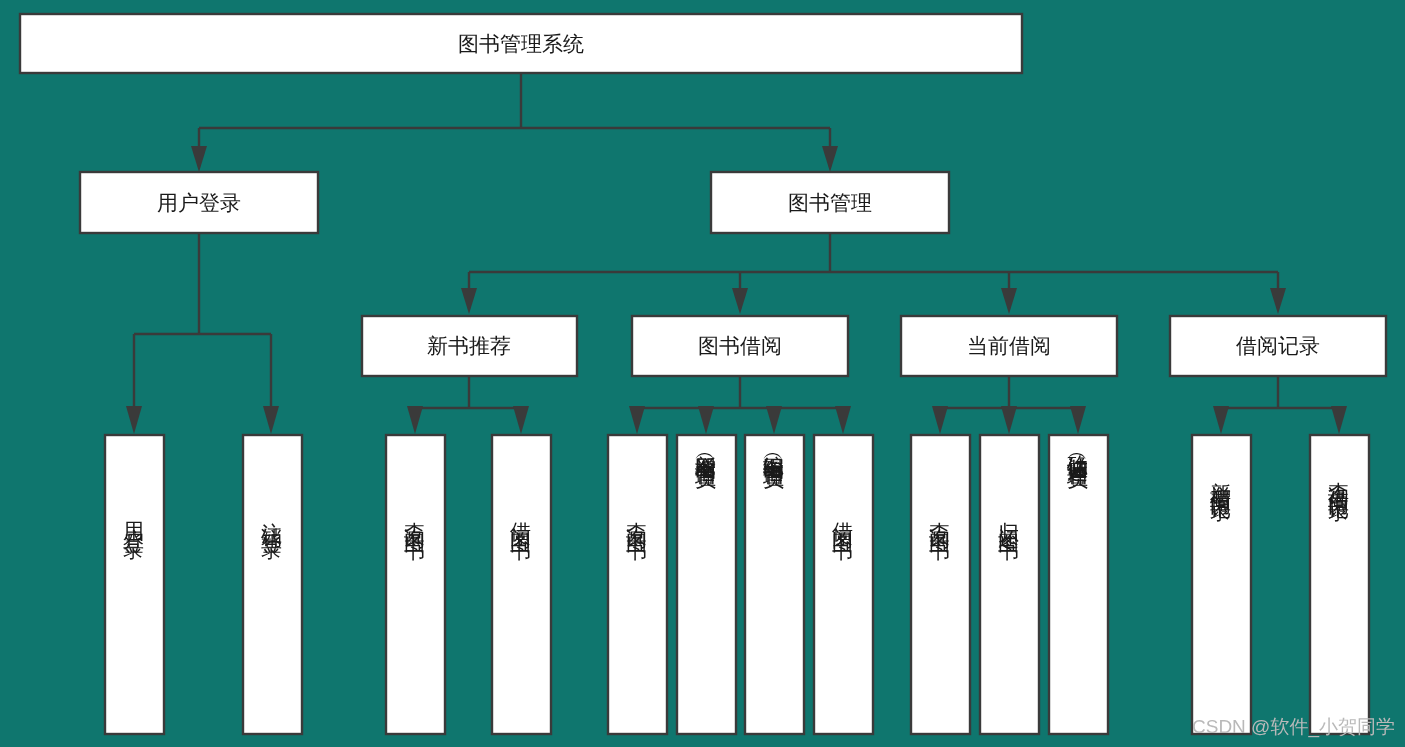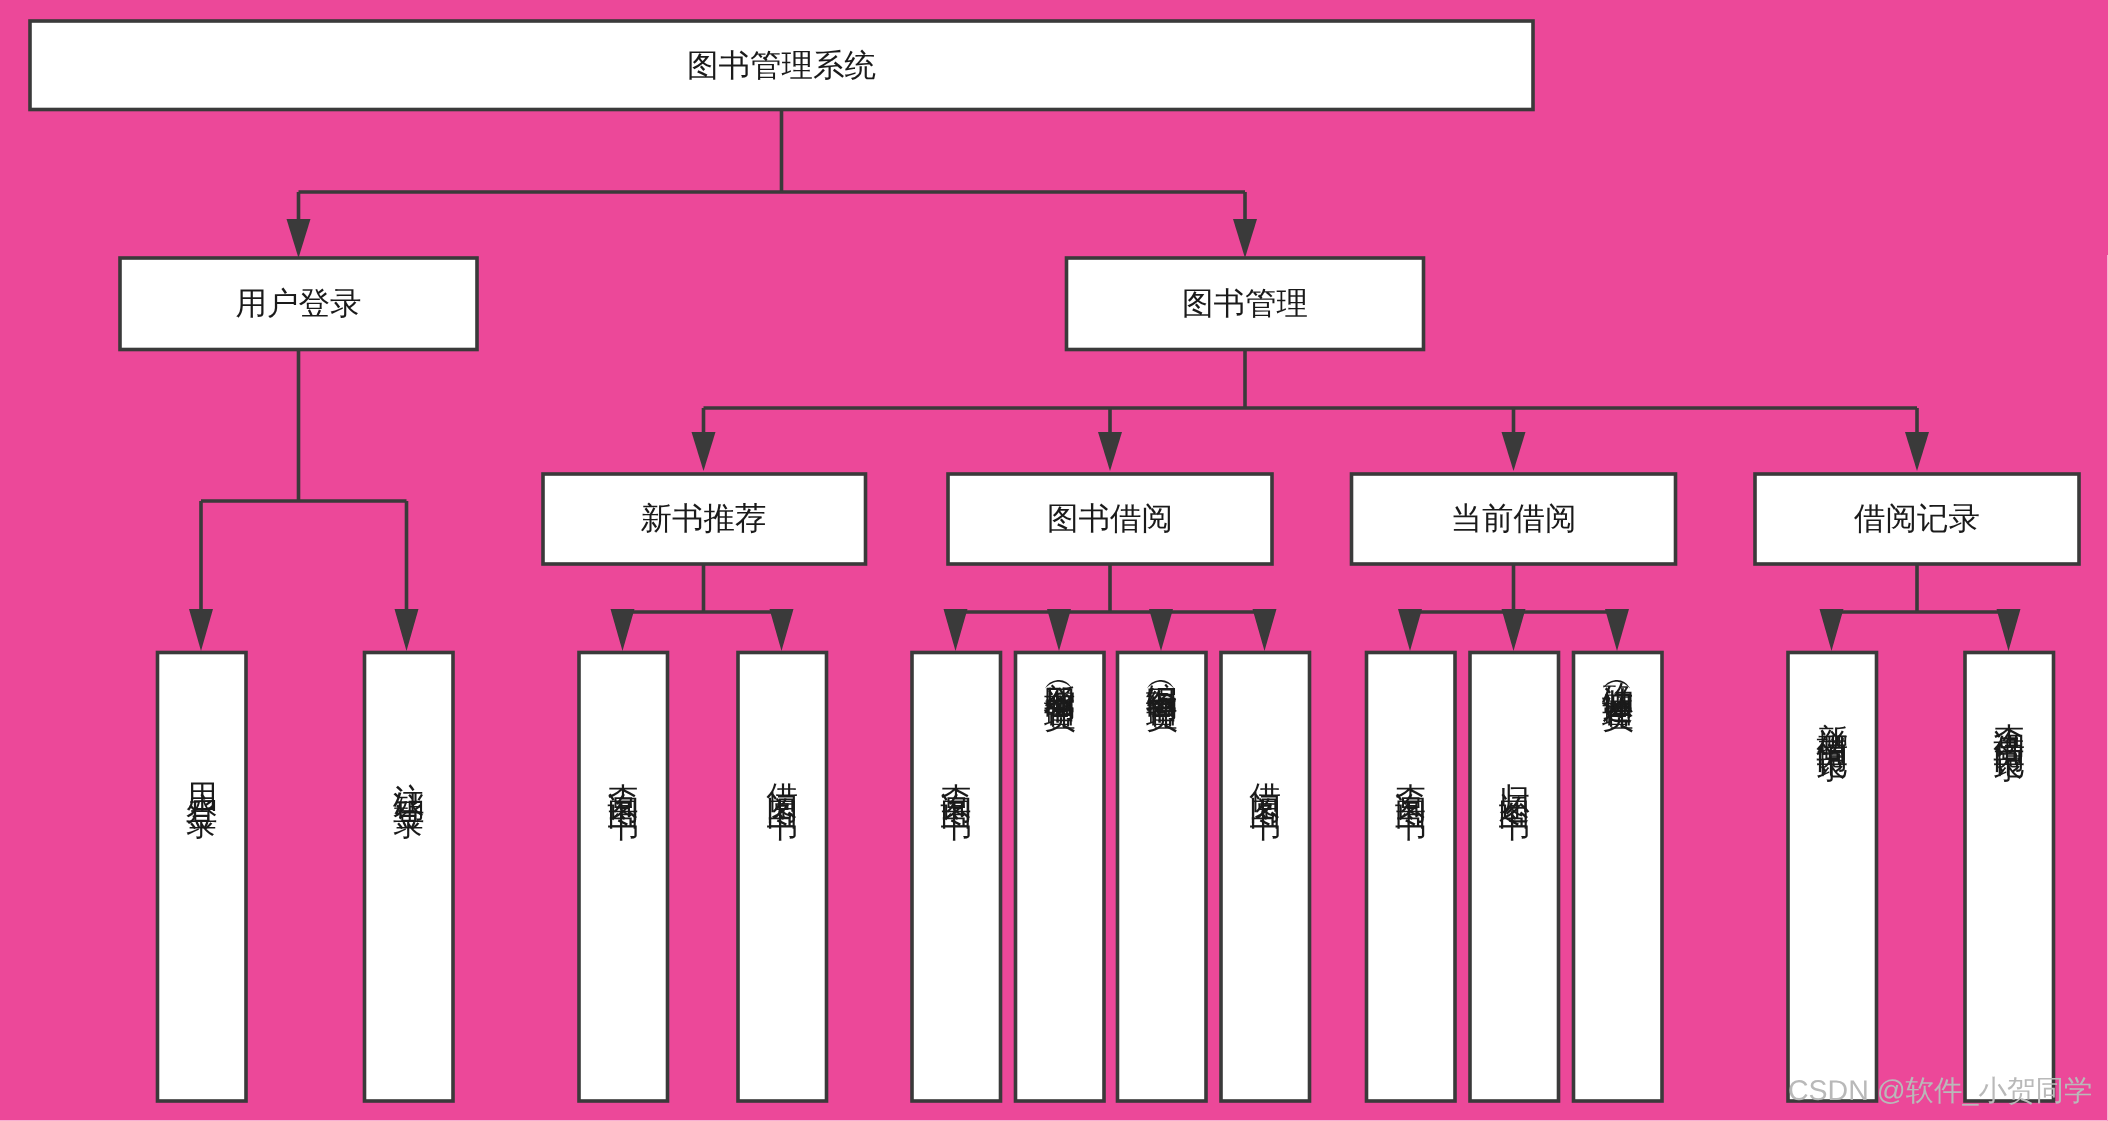--- a/index.html
+++ b/index.html
@@ -7,21 +7,21 @@
     padding: 0;
     background: #ffffff;
   }
   body {
     font-family: "Liberation Sans", "DejaVu Sans", sans-serif;
   }
   #diagram-root {
     position: relative;
     width: 1405px;
     height: 747px;
-    background: #ec4899;
+    background: #0f766e;
     overflow: hidden;
     text-align: right;
   }
   svg#tree-svg {
     position: absolute;
     top: 0;
     left: 0;
     width: 1405px;
     height: 747px;
   }

